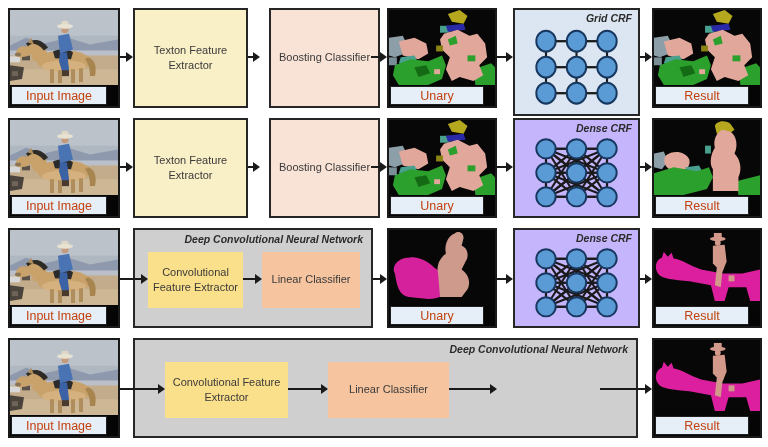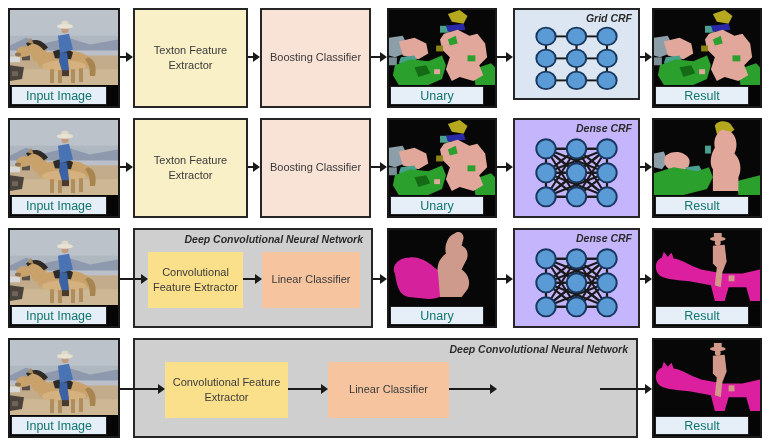--- a/index.html
+++ b/index.html
@@ -4,26 +4,26 @@
 <style>
   html,body{margin:0;padding:0;background:#ffffff;}
   .canvas{position:relative;width:768px;height:447px;background:#ffffff;
           font-family:"Liberation Sans",sans-serif;overflow:hidden;}
   .abs{position:absolute;box-sizing:border-box;}
   
   .img-box{border:2px solid #1a1a1a;background:#050505;overflow:hidden;}
   .img-box .pic{position:absolute;top:0;left:0;width:100%;height:calc(100% - 21px);}
   .band{position:absolute;left:1px;right:11px;bottom:1px;height:19px;background:#E6EEF8;
         border:1.5px solid #202020;display:flex;align-items:center;justify-content:center;
-        font-size:12.5px;color:#0f766e;box-sizing:border-box;}
+        font-size:12.5px;color:#c2410c;box-sizing:border-box;}
   
   .pbox{border:2px solid #262626;display:flex;align-items:center;justify-content:center;
         text-align:center;font-size:11px;color:#3A3A3A;line-height:1.4;padding:2px;}
   .texton{background:#FAF0C8;}
-  .boosting{background:#F9E2D6;}
+  .boosting{background:#F9E2D6;margin-left:9px;}
   
   .crf-box{border:2px solid #262626;}
   .grid-bg{background:#DCE6F2;}
   .dense-bg{background:#c4b5fd;}
   .crf-title{position:absolute;top:2px;right:6px;font-size:10.5px;font-style:italic;
              font-weight:600;color:#2B2B2B;z-index:3;}
   .graph{position:absolute;top:0;left:0;width:100%;height:100%;}
   
   .dcnn{background:#CFCFCF;border:2px solid #262626;}
   .dcnn-title{position:absolute;top:3px;right:8px;font-size:10.5px;font-style:italic;
@@ -135,21 +135,21 @@
     <div class="band">Input Image</div>
   </div>
   <div class="abs pbox texton" style="left:133px;top:8px;width:115px;height:100px">Texton Feature Extractor</div>
   <div class="abs pbox boosting" style="left:260px;top:8px;width:111px;height:100px">Boosting Classifier</div>
   <div class="abs img-box" style="left:387px;top:8px;width:110px;height:100px">
     <svg class="pic" viewBox="0 0 108 76" preserveAspectRatio="none">
         <use href="#seg-noisy"></use>
       </svg>
     <div class="band">Unary</div>
   </div>
-  <div class="abs crf-box grid-bg" style="left:513px;top:8px;width:127px;height:92px">
+  <div class="abs crf-box grid-bg" style="left:513px;top:8px;width:127px;height:108px">
     <div class="crf-title">Grid CRF</div>
     <svg class="graph" viewBox="0 0 127 100" preserveAspectRatio="none">
         <line x1="32" y1="30" x2="63.5" y2="30" stroke="#1a1a1a" stroke-width="2.2"></line>
         <line x1="32" y1="30" x2="32" y2="55" stroke="#1a1a1a" stroke-width="2.2"></line>
         <line x1="63.5" y1="30" x2="95" y2="30" stroke="#1a1a1a" stroke-width="2.2"></line>
         <line x1="63.5" y1="30" x2="63.5" y2="55" stroke="#1a1a1a" stroke-width="2.2"></line>
         <line x1="95" y1="30" x2="95" y2="55" stroke="#1a1a1a" stroke-width="2.2"></line>
         <line x1="32" y1="55" x2="63.5" y2="55" stroke="#1a1a1a" stroke-width="2.2"></line>
         <line x1="32" y1="55" x2="32" y2="80" stroke="#1a1a1a" stroke-width="2.2"></line>
         <line x1="63.5" y1="55" x2="95" y2="55" stroke="#1a1a1a" stroke-width="2.2"></line>

